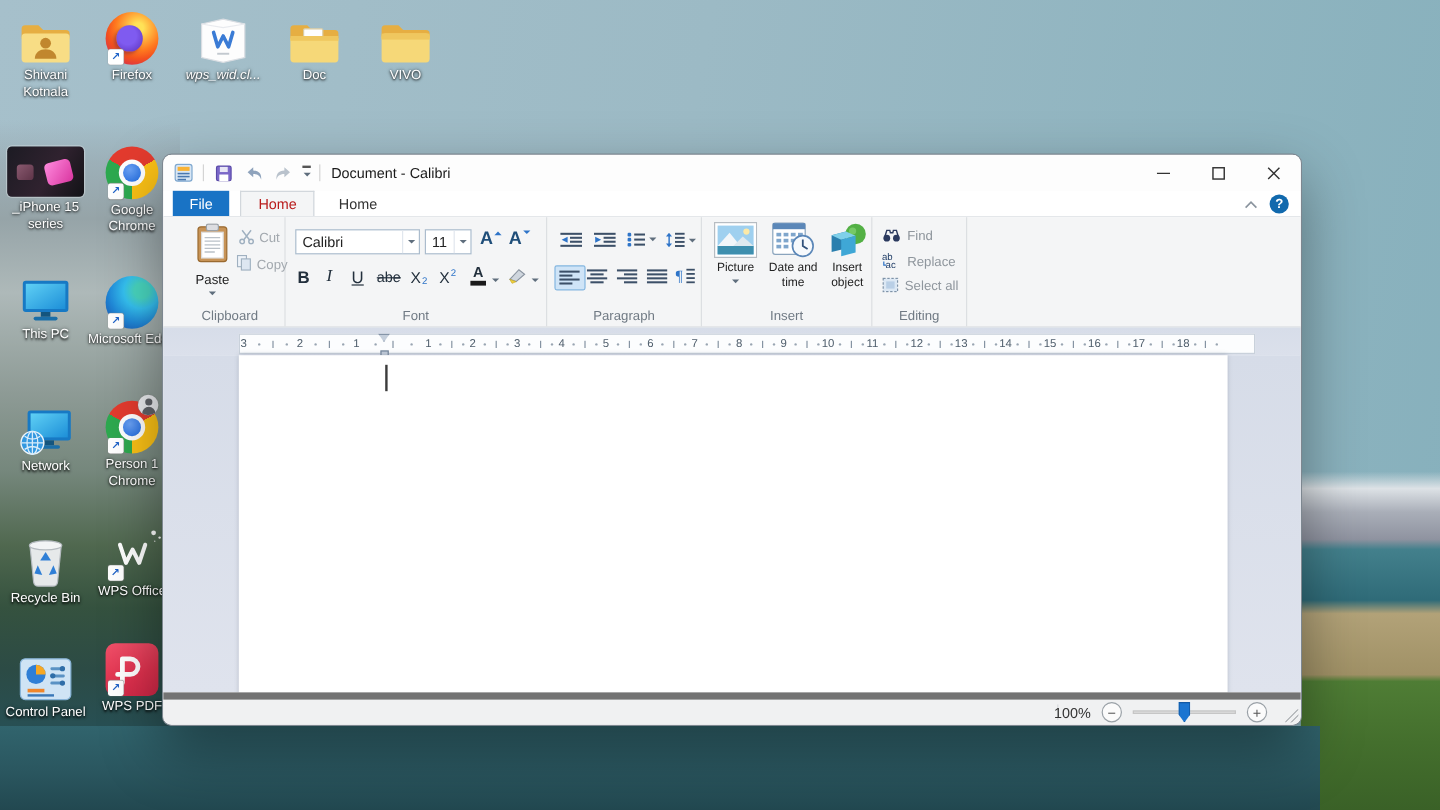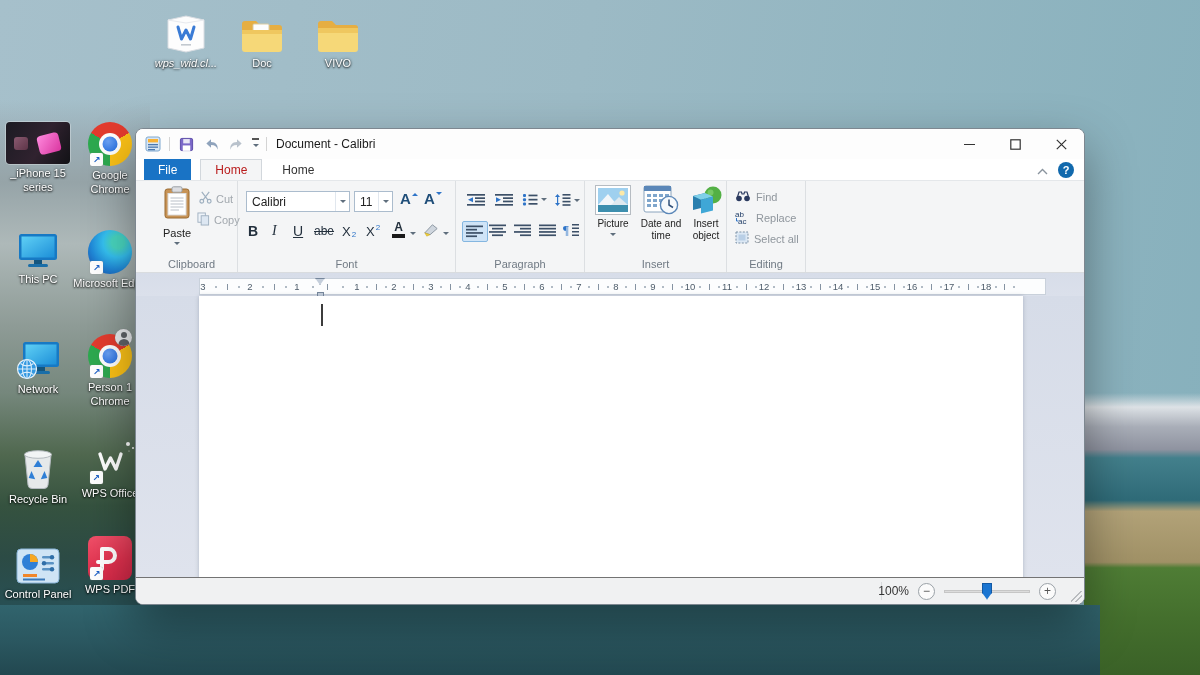--- a/index.html
+++ b/index.html
@@ -110,21 +110,21 @@
   .rdot{position:absolute;top:7px;width:2px;height:2px;border-radius:50%;background:#99a5b2}
   .ruler-marker{position:absolute;left:120px;top:-1px;width:10px;height:20px;transform:translateX(-50%)}
   .rm-top{position:absolute;left:0;top:0;width:10px;height:7px;background:#c4cedb;border:1px solid #76879c;
     clip-path:polygon(0 0,100% 0,50% 100%)}
   .rm-bot{position:absolute;left:1.5px;bottom:0;width:7px;height:6px;background:#c4cedb;border:1px solid #76879c}
   .doc-area{position:absolute;left:0;top:167px;right:0;bottom:27px;background:linear-gradient(180deg,#d6dce8,#dfe3ed)}
   .page{position:absolute;left:63px;top:0;width:824px;bottom:-6px;background:#fff;box-shadow:0 0 4px rgba(90,100,120,.35)}
   .cursor{position:absolute;left:122px;top:8px;width:1.5px;height:22px;background:#3c3c3c}
 
   
-  .statusbar{position:absolute;left:0;bottom:0;right:0;height:27px;background:#f0f1f2;border-top:1px solid #737373;display:flex;align-items:center}
+  .statusbar{position:absolute;left:0;bottom:0;right:0;height:27px;background:#f0f1f2;border-top:6px solid #737373;display:flex;align-items:center}
   .sb-divider{position:absolute;left:745px;top:4px;bottom:4px;width:1px;background:#d8dadd}
   .zoom-box{position:absolute;right:28px;display:flex;align-items:center;gap:9px;height:100%}
   .zoom-pct{font-size:12px;color:#333;min-width:36px;text-align:right}
   .round-btn{width:17px;height:17px;border-radius:50%;border:1px solid #9aa1a7;background:#fbfbfb;color:#555;
     font-size:12px;line-height:14px;display:flex;align-items:center;justify-content:center;padding:0}
   .slider{position:relative;width:86px;height:17px}
   .slider .track{position:absolute;left:0;right:0;top:7px;height:3px;background:#dcdcdc;border:1px solid #c6c6c6}
   .slider .mid{position:absolute;left:50%;top:4px;width:1px;height:9px;background:#bbb}
   .slider .handle{position:absolute;left:38px;top:0;width:10px;height:17px;background:#1b75d1;
     clip-path:polygon(0 0,100% 0,100% 60%,50% 100%,0 60%);box-shadow:inset 0 0 0 1px #1259a5}
@@ -132,20 +132,38 @@
     background:linear-gradient(135deg,transparent 0 45%,#b9bcbf 45% 52%,transparent 52% 68%,#b9bcbf 68% 75%,transparent 75%)}
 </style>
 </head>
 <body>
 
 <div class="scene-left"></div>
 <div class="scene-right" style="background:linear-gradient(180deg,rgba(235,238,241,0) 0%,#dde2e6 5%,#a9aeb8 12%,#8f93a0 20%,#43808c 23%,#2f6b78 38%,#b2a278 42%,#a09166 60%,#4f7d35 62%,#446f2d 80%,#3a6127 100%)"></div>
 <div class="scene-water"></div>
 
 <div class="desktop-icons">
+    <div class="dicon" style="left: 0px; top: 8px;">
+      <div class="ic-wrap">
+  <svg width="44" height="36" viewBox="0 0 44 36">
+          <path d="M2 6a3 3 0 0 1 3-3h11l4 4h19a3 3 0 0 1 3 3v4H2z" fill="#e6ae42"></path>
+          <rect x="2" y="10" width="40" height="24" rx="3" fill="#f8dd85"></rect>
+          <circle cx="22" cy="18" r="4.5" fill="#c1872e"></circle>
+          <path d="M13 31c0-5.5 4.5-8 9-8s9 2.5 9 8z" fill="#c1872e"></path>
+        </svg>
+</div>
+      <div class="dlabel">Shivani Kotnala</div>
+    </div>
+    <div class="dicon" style="left: 72px; top: 8px;">
+      <div class="ic-wrap">
+        <div class="ic ic-fx"></div>
+        <span class="sbadge"></span>
+      </div>
+      <div class="dlabel">Firefox</div>
+    </div>
     <div class="dicon" style="left: 148px; top: 8px; font-style: italic;">
       <div class="ic-wrap">
   <svg width="42" height="40" viewBox="0 0 42 40">
           <path d="M3 6l18-4 18 4v28l-18 4-18-4z" fill="#fdfdfd" stroke="#d9dde2"></path>
           <path d="M3 6l18 3 18-3" fill="none" stroke="#e8eaee"></path>
           <path d="M13 13l3.5 12 4.5-9 4.5 9L29 13" fill="none" stroke="#3a7bd5" stroke-width="3" stroke-linecap="round" stroke-linejoin="round"></path>
           <rect x="16" y="30" width="10" height="1.6" fill="#c3c9cf"></rect>
         </svg>
 </div>
       <div class="dlabel">wps_wid.cl...</div>

